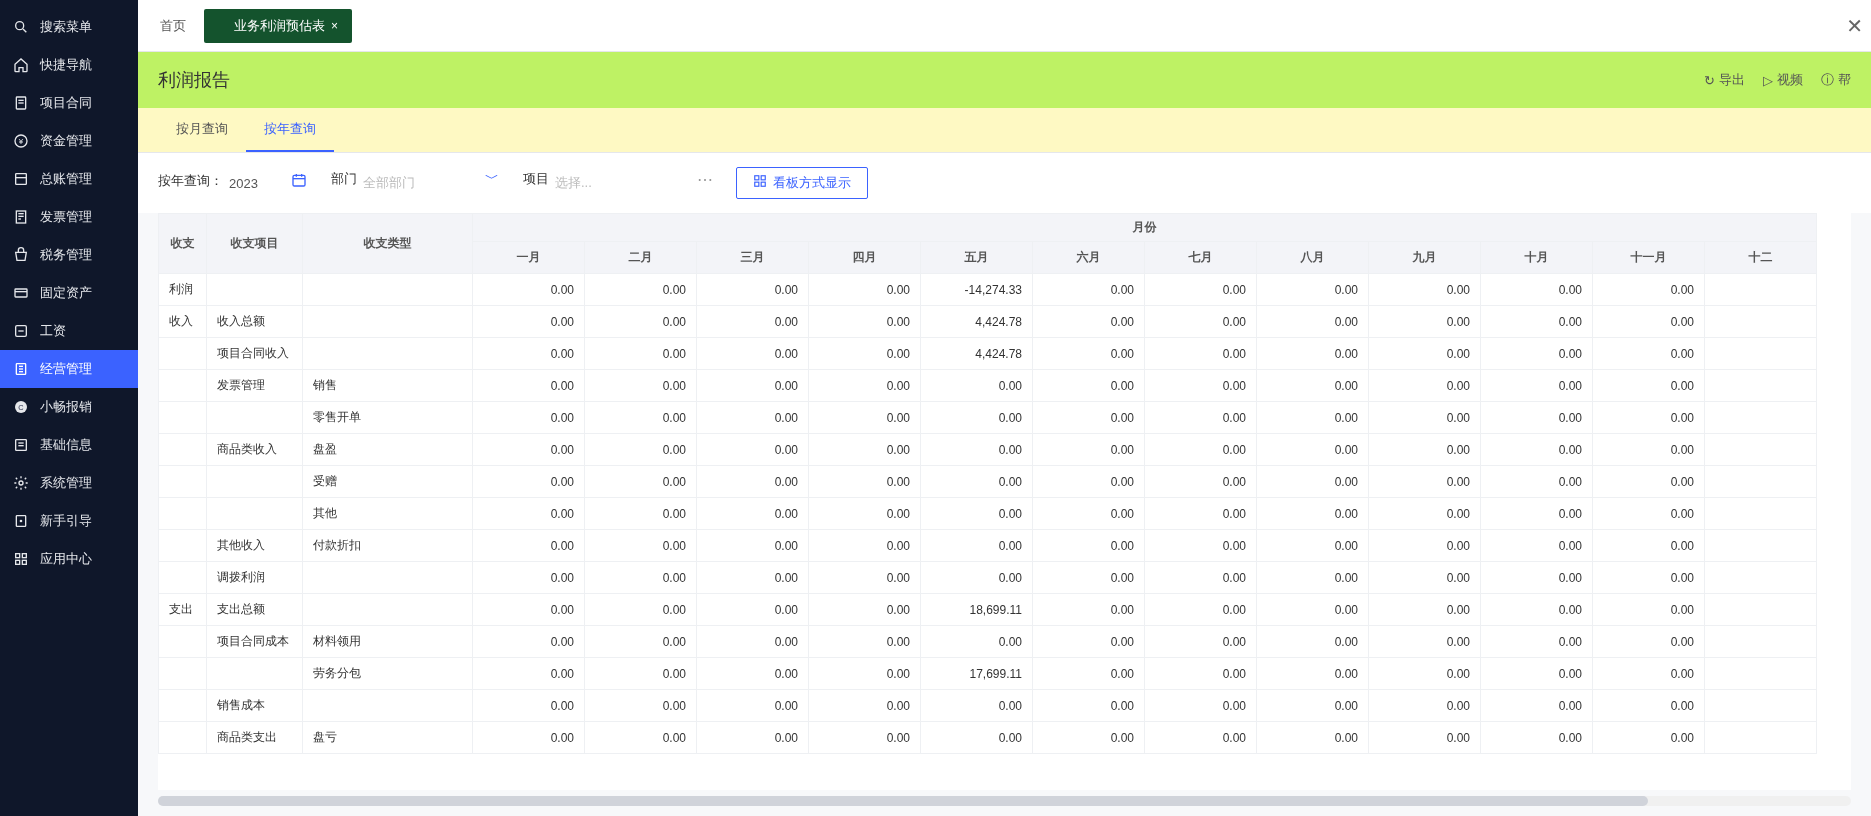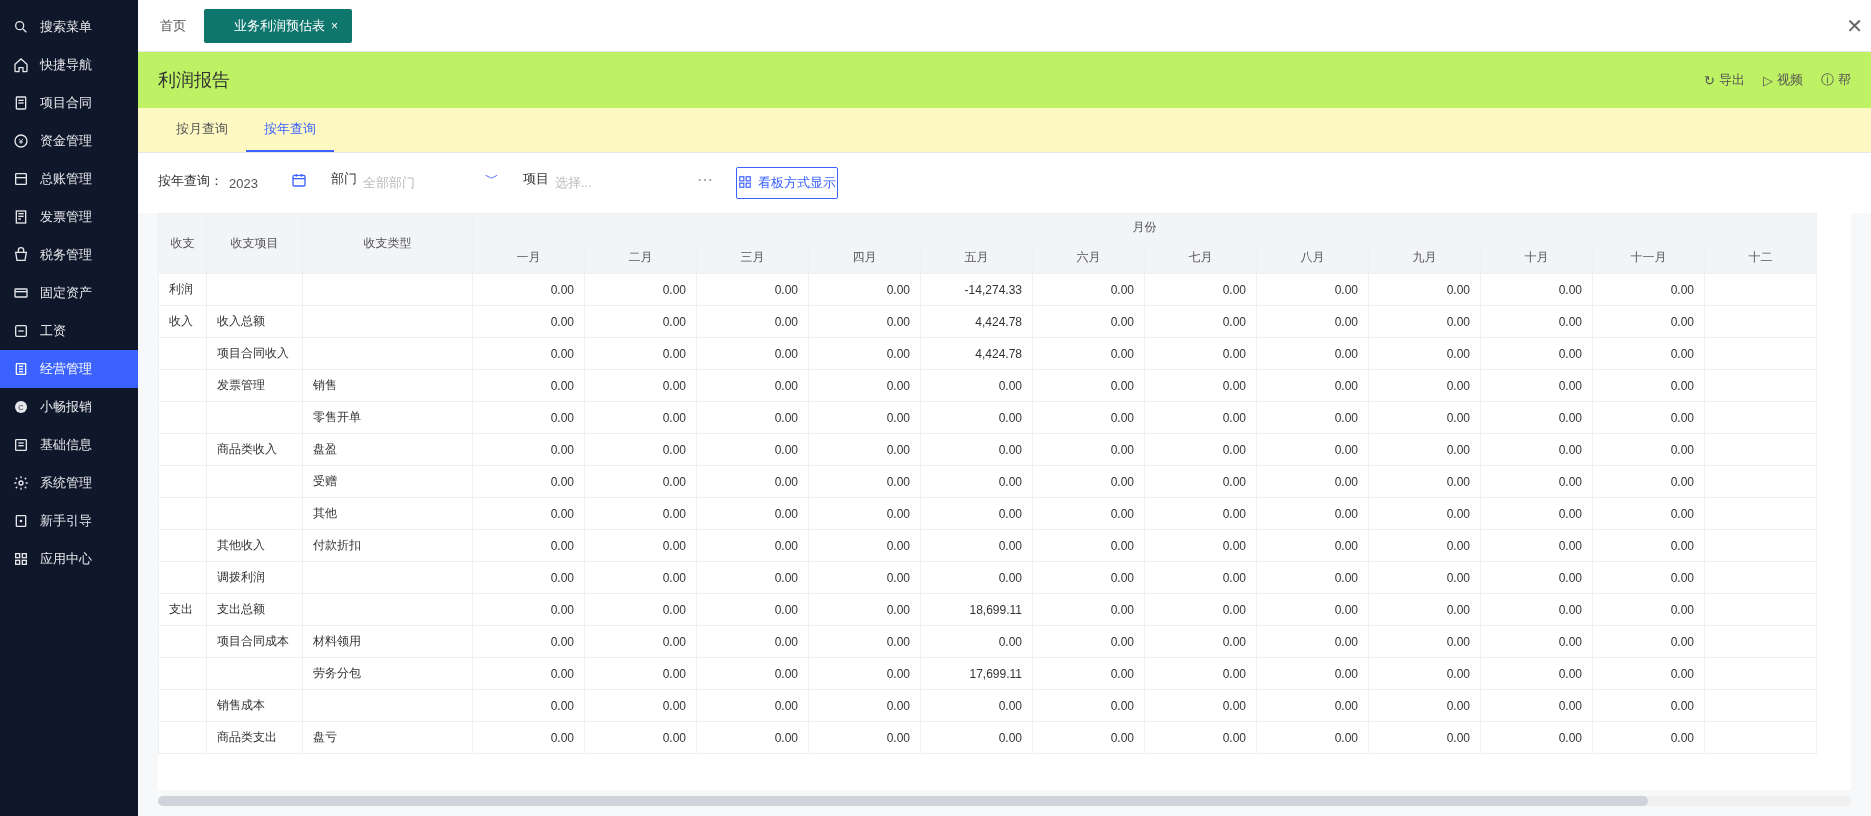--- a/index.html
+++ b/index.html
@@ -5,43 +5,43 @@
 * { box-sizing: border-box; margin: 0; padding: 0; }
 body { font-family: "Microsoft YaHei", Arial, sans-serif; font-size: 13px; color: #333; background: #f5f5f5; overflow: hidden; }
 .app { display: flex; height: 816px; width: 1871px; }
 .sidebar { width: 138px; background: #0f172a; color: #fff; flex-shrink: 0; overflow-y: auto; padding-top: 8px; }
 .sidebar-item { display: flex; align-items: center; padding: 10px 12px; cursor: pointer; font-size: 13px; color: #e5e7eb; gap: 10px; }
 .sidebar-item.active { background: #3b62ff; color: #fff; }
 .sidebar-item .icon { width: 18px; height: 18px; display: inline-flex; align-items: center; justify-content: center; font-size: 14px; }
 .main { flex: 1; display: flex; flex-direction: column; background: #fff; min-width: 0; }
 .tabs-bar { display: flex; align-items: center; height: 52px; border-bottom: 1px solid #e5e7eb; padding: 0 8px; background: #fff; gap: 4px; position: relative; }
 .tab { padding: 8px 14px; font-size: 13px; color: #555; cursor: pointer; display: flex; align-items: center; gap: 6px; }
-.tab.active { background: #0f766e; color: #fff; border-radius: 2px; padding-left: 30px; }
+.tab.active { background: #14532d; color: #fff; border-radius: 2px; padding-left: 30px; }
 .tab .close { font-size: 12px; }
 .close-icon-right { position: absolute; right: 4px; font-size: 20px; color: #666; cursor: pointer; padding: 4px; }
 .page-header { display: flex; align-items: center; justify-content: space-between; padding: 16px 20px; background: #bef264; }
 .page-title { font-size: 18px; font-weight: 500; color: #333; }
 .page-actions { display: flex; gap: 18px; align-items: center; color: #555; font-size: 13px; }
 .page-actions span { display: flex; align-items: center; gap: 4px; cursor: pointer; }
 .subtabs { display: flex; padding: 0 20px; background: #fef9c3; border-bottom: 1px solid #e5e7eb; }
 .subtab { padding: 12px 18px; cursor: pointer; color: #555; font-size: 13px; }
 .subtab.active { color: #3b62ff; border-bottom: 2px solid #3b62ff; }
 .filters { display: flex; align-items: center; gap: 24px; padding: 14px 20px; background: #fff; font-size: 13px; }
 .filter-group { display: flex; align-items: flex-start; gap: 4px; }
 .filter-label { color: #333; }
 .filter-input { display: inline-flex; align-items: center; gap: 6px; color: #555; cursor: pointer; padding: 4px 2px; min-width: 60px; }
 .filter-input.dept { color: #bbb; min-width: 120px; }
 .filter-input.proj { color: #bbb; min-width: 140px; }
 .caret { color: #3b62ff; font-size: 14px; }
-.btn-outline { border: 1px solid #3b62ff; color: #3b62ff; background: #fff; padding: 6px 1px; font-size: 13px; cursor: pointer; border-radius: 2px; display: inline-flex; align-items: center; gap: 6px; }
+.btn-outline { border: 1px solid #3b62ff; color: #3b62ff; background: #fff; padding: 6px 16px; font-size: 13px; cursor: pointer; border-radius: 2px; display: inline-flex; align-items: flex-start; gap: 6px; }
 .content-wrap { flex: 1; overflow: hidden; background: #f7f8fa; padding: 0 0 10px 0; display: flex; flex-direction: column; }
 .table-scroll { overflow-x: auto; overflow-y: auto; background: #fff; margin: 0 20px; flex: 1; }
 table { border-collapse: collapse; table-layout: fixed; }
 th, td { border: 1px solid #eef0f3; padding: 0 10px; height: 32px; font-size: 12px; white-space: nowrap; }
-th { background: #f3f4f8; color: #555; font-weight: 400; text-align: center; }
+th { background: #f3f4f8; color: #555; font-weight: 700; text-align: center; }
 td { color: #333; }
 td.num { text-align: right; }
 td.left { text-align: left; }
 .col-szx { width: 48px; }
 .col-item { width: 96px; }
 .col-type { width: 170px; }
 .col-month { width: 112px; }
 thead tr:first-child th { height: 28px; }
 .scroll-track { height: 10px; background: #f0f0f0; margin: 6px 20px 0 20px; border-radius: 5px; position: relative; }
 .scroll-thumb { position: absolute; left: 0; top: 0; height: 100%; width: 88%; background: #d0d3da; border-radius: 5px; }

